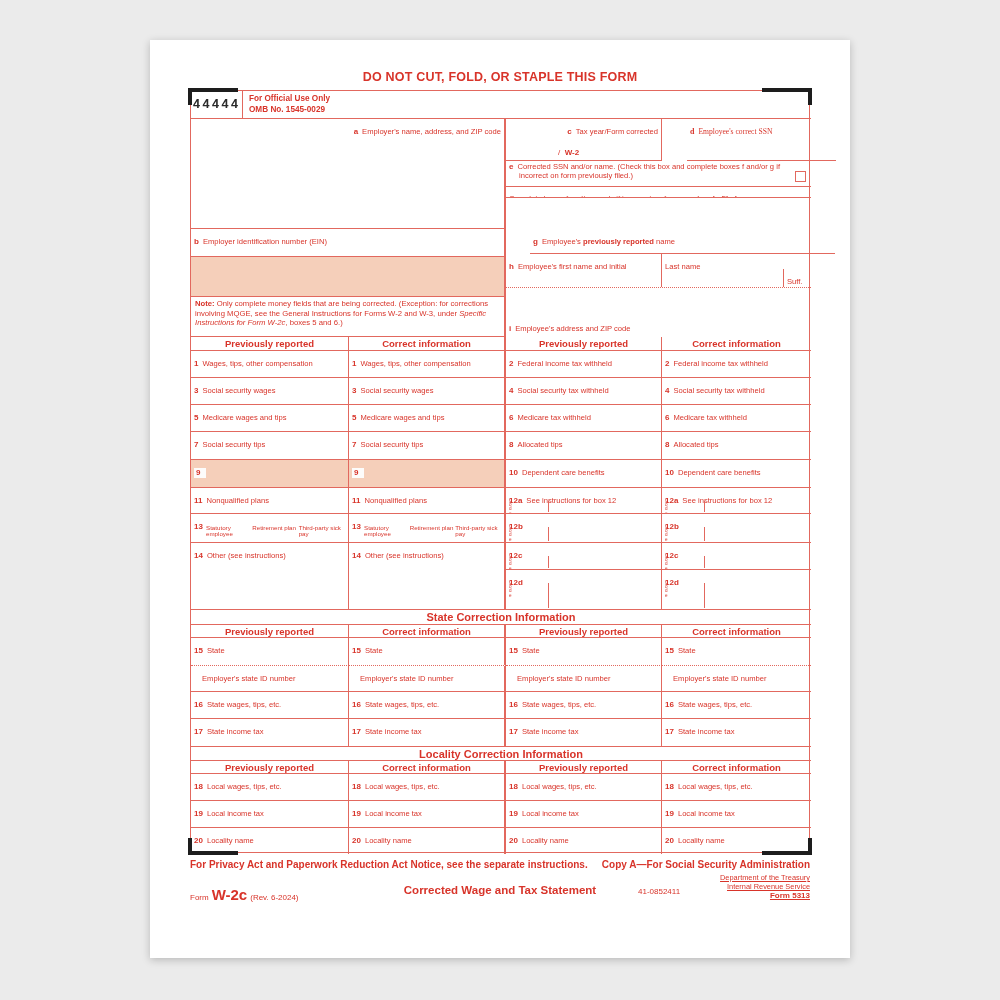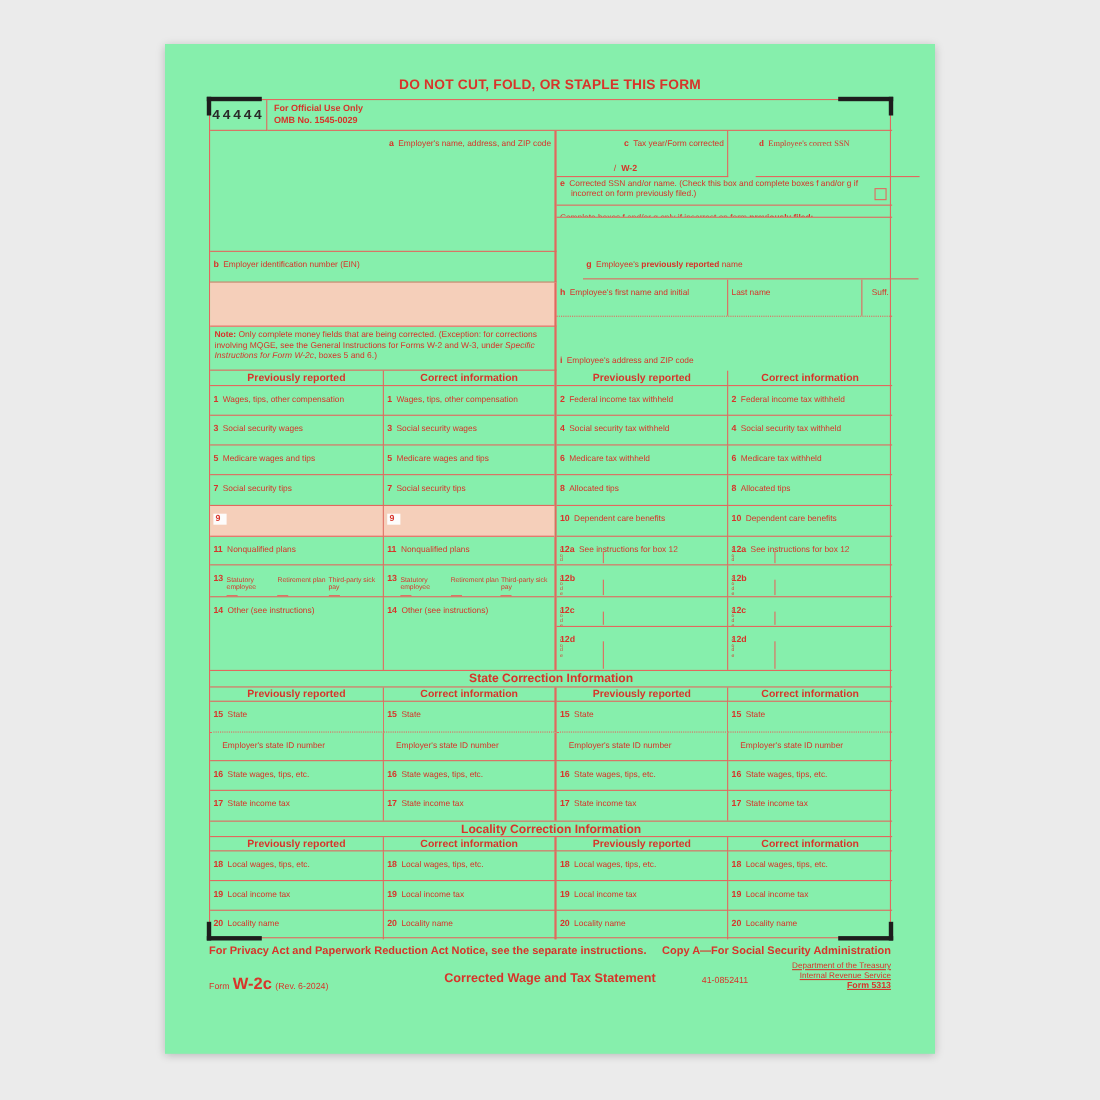--- a/index.html
+++ b/index.html
@@ -3,21 +3,21 @@
 <meta charset="utf-8">
 <style>
   :root{
     --red:#d8342a;
     --redline:#e2685e;
     --salmon:#f5cfba;
     --black:#1d1d1d;
   }
   *{box-sizing:border-box;margin:0;padding:0;}
   body{width:1000px;height:1000px;background:#ebebeb;font-family:"Liberation Sans",sans-serif;position:relative;overflow:hidden;}
-  .sheet{position:absolute;left:150px;top:40px;width:700px;height:918px;background:#86efac;box-shadow:0 2px 8px rgba(0,0,0,.22);}
+  .sheet{position:absolute;left:150px;top:40px;width:700px;height:918px;background:#ffffff;box-shadow:0 2px 8px rgba(0,0,0,.22);}
   .banner{position:absolute;top:30px;left:0;width:100%;text-align:center;font-weight:bold;font-size:12.5px;color:var(--red);letter-spacing:.2px;}
   .formbox{position:absolute;left:40px;top:50px;width:620px;height:763px;border:1.5px solid var(--redline);color:var(--red);}
   
   .corner{position:absolute;width:50px;height:17px;}
   .tl{left:-3px;top:-3px;border-top:4px solid var(--black);border-left:4px solid var(--black);}
   .tr{right:-3px;top:-3px;border-top:4px solid var(--black);border-right:4px solid var(--black);}
   .bl{left:-3px;bottom:-3px;border-bottom:4px solid var(--black);border-left:4px solid var(--black);}
   .br{right:-3px;bottom:-3px;border-bottom:4px solid var(--black);border-right:4px solid var(--black);}
   
   .num{font-weight:bold;font-size:8px;margin-right:4px;}
@@ -119,21 +119,21 @@
       <span class="num">g</span><span class="lbl">Employee's </span><span class="lbl bold">previously reported</span><span class="lbl"> name</span>
     </div>
 
     <div class="cell bbdot" style="left:315px;top:163px;width:305px;height:34px;padding:0;">
       <div class="cell" style="left:0;top:0;width:155px;height:34px;">
         <span class="num">h</span><span class="lbl">Employee's first name and initial</span>
       </div>
       <div class="cell" style="left:155px;top:0;width:122px;height:34px;border-left:1px solid var(--redline);">
         <span class="lbl">Last name</span>
       </div>
-      <div class="cell" style="left:277px;top:0;width:28px;height:34px;border-left:1px solid var(--redline);text-align:right;">
+      <div class="cell" style="left:277px;top:15px;width:28px;height:34px;border-left:1px solid var(--redline);">
         <span class="lbl">Suff.</span>
       </div>
     </div>
 
     <div class="cell" style="left:315px;top:197px;width:305px;height:49px;">
       <div style="position:absolute;left:3px;bottom:2px;"><span class="num">i</span><span class="lbl">Employee's address and ZIP code</span></div>
     </div>
 
     <div class="grid" style="left:0;top:246px;width:315px;height:272px;border-right:2px solid var(--redline);grid-template-columns:158px 1fr;grid-template-rows:14px 27px 27px 27px 28px 28px 26px 29px 66px;">
         <div class="mcell mhead br1">Previously reported</div>

